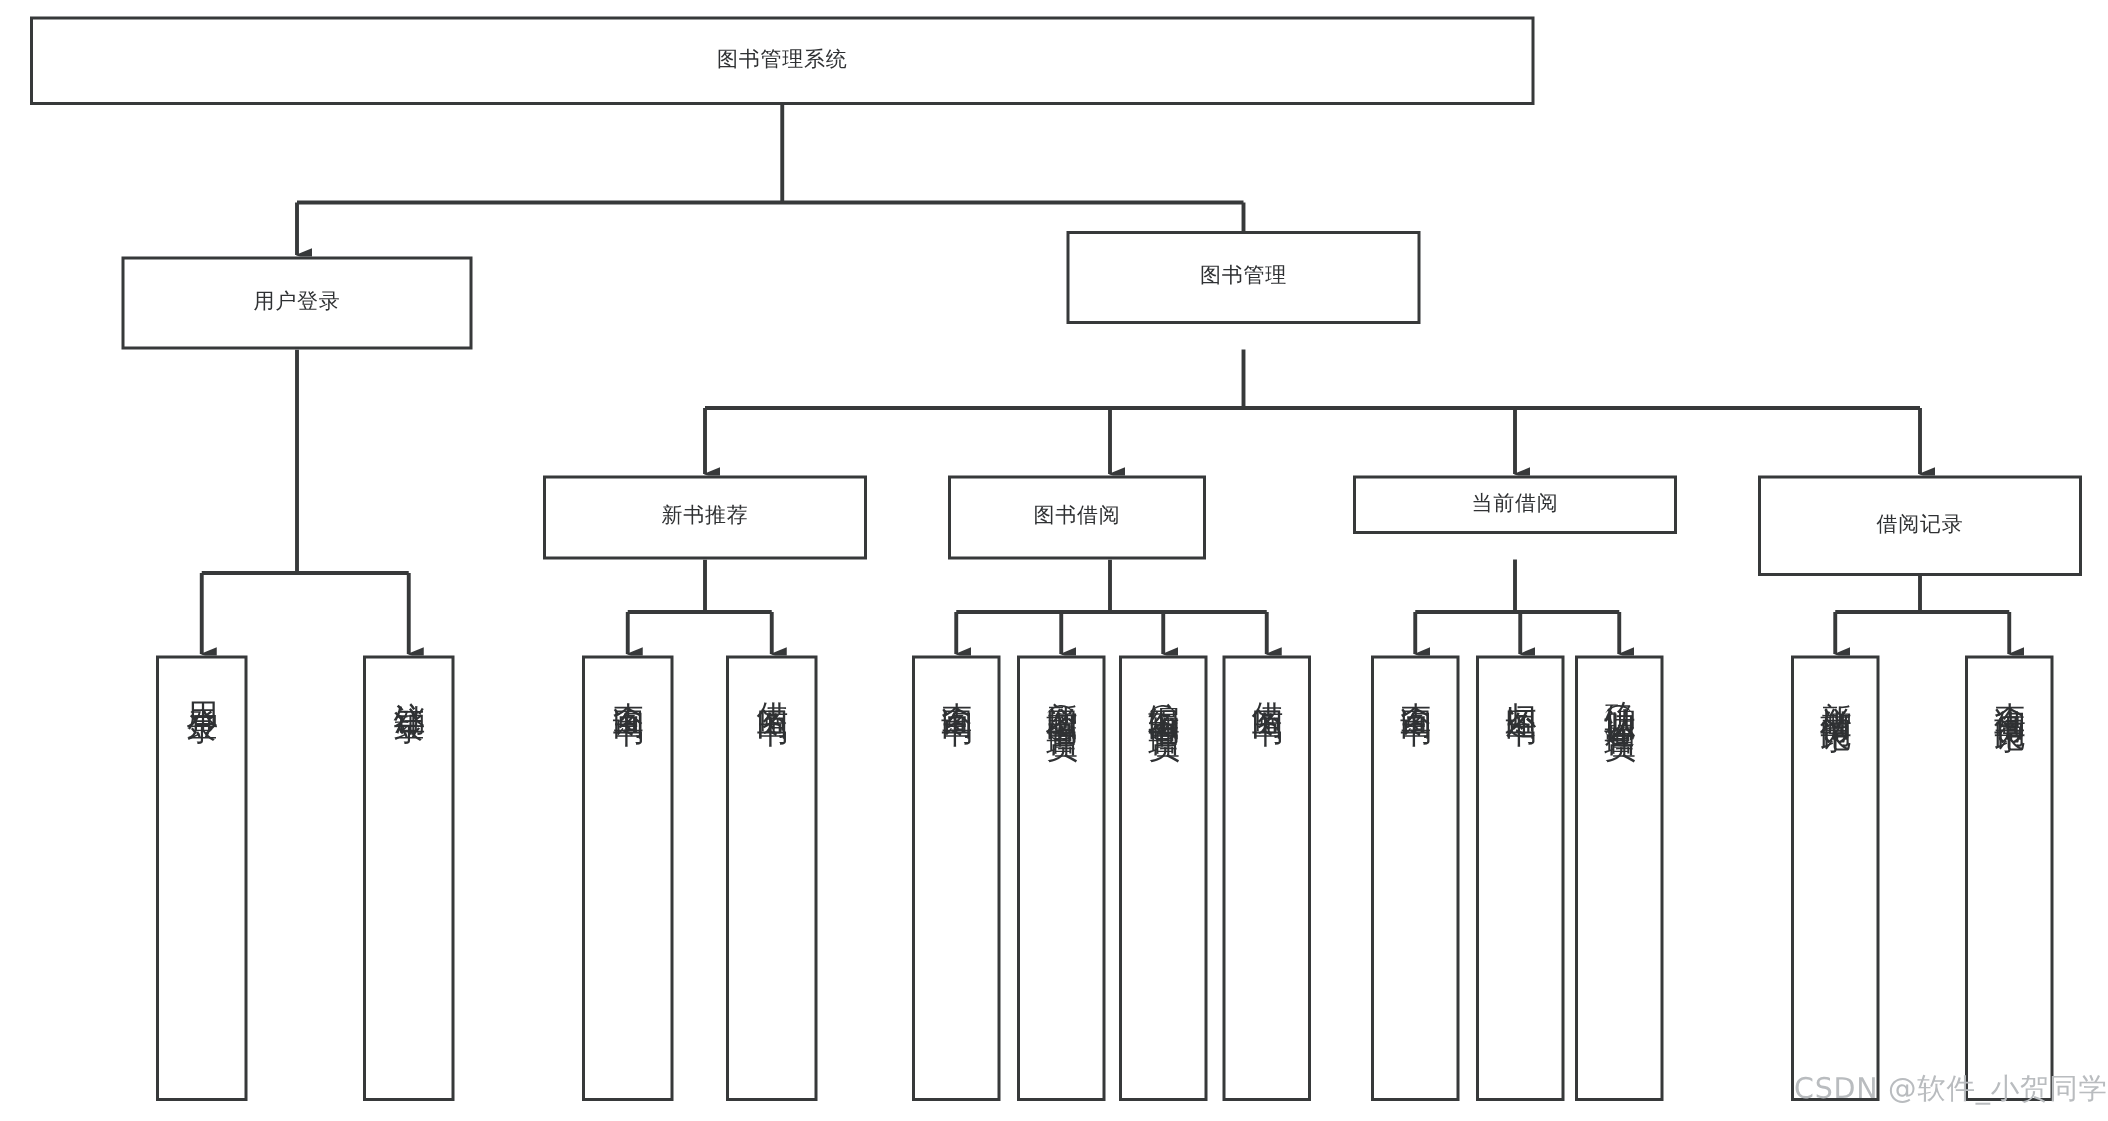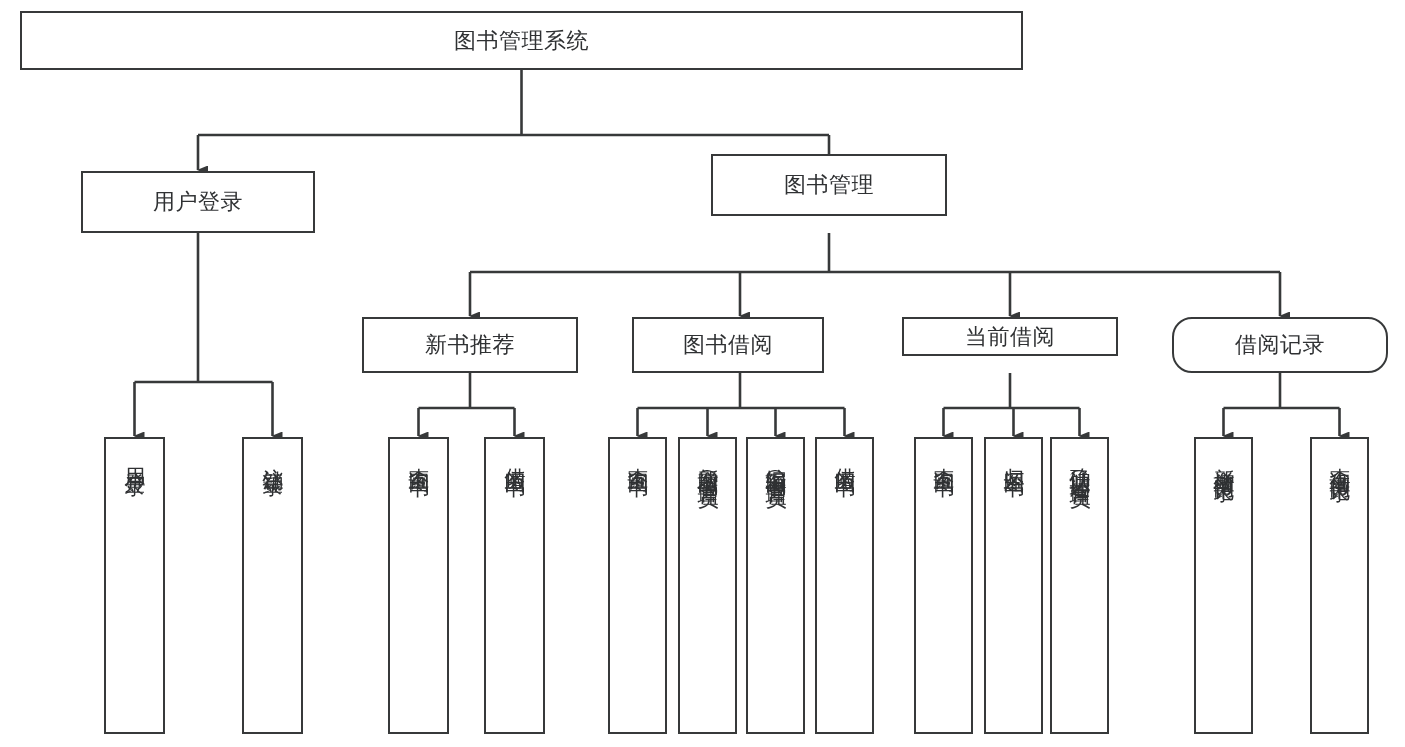--- a/index.html
+++ b/index.html
@@ -32,21 +32,21 @@
     box-sizing: border-box;
     background: #ffffff;
     border: 2px solid #37393a;
     display: flex;
     align-items: center;
     justify-content: center;
     overflow: hidden;
   }
   .node-label {
     color: #2f3133;
-    font-size: 22px;
+    font-size: 14px;
     line-height: 1.25;
     white-space: nowrap;
     letter-spacing: 0.5px;
   }
   .node.vertical {
     align-items: flex-start;
     padding-top: 12px;
   }
   .node.vertical .node-label {
     writing-mode: vertical-rl;
@@ -119,27 +119,27 @@
       </div>
       <div class="node" style="left: 81px; top: 171px; width: 234px; height: 62px;">
         <span class="node-label">用户登录</span>
       </div>
       <div class="node" style="left: 711px; top: 154px; width: 236px; height: 62px;">
         <span class="node-label">图书管理</span>
       </div>
       <div class="node" style="left: 362px; top: 317px; width: 216px; height: 56px;">
         <span class="node-label">新书推荐</span>
       </div>
-      <div class="node" style="left: 632px; top: 317px; width: 192px; height: 56px;">
+      <div class="node" style="left: 632px; top: 317px; width: 172px; height: 56px;">
         <span class="node-label">图书借阅</span>
       </div>
       <div class="node" style="left: 902px; top: 317px; width: 216px; height: 39px;">
         <span class="node-label">当前借阅</span>
       </div>
-      <div class="node" style="left: 1172px; top: 317px; width: 216px; height: 56px; border-radius: 20px;">
+      <div class="node" style="left: 1172px; top: 317px; width: 216px; height: 67px;">
         <span class="node-label">借阅记录</span>
       </div>
       <div class="node vertical" style="left: 104px; top: 437px; width: 61px; height: 297px;">
         <span class="node-label">用户登录</span>
       </div>
       <div class="node vertical" style="left: 242px; top: 437px; width: 61px; height: 297px;">
         <span class="node-label">注销登录</span>
       </div>
       <div class="node vertical" style="left: 388px; top: 437px; width: 61px; height: 297px;">
         <span class="node-label">查询图书</span>
@@ -169,14 +169,15 @@
         <span class="node-label">确认归还（管理员）</span>
       </div>
       <div class="node vertical" style="left: 1194px; top: 437px; width: 59px; height: 297px;">
         <span class="node-label">新增借阅记录</span>
       </div>
       <div class="node vertical" style="left: 1310px; top: 437px; width: 59px; height: 297px;">
         <span class="node-label">查询借阅记录</span>
       </div>
     </div>
 
+  <div class="watermark" style="left:1196px; top:713px;">CSDN @软件_小贺同学</div>
 
 </div>
 
 </body></html>

